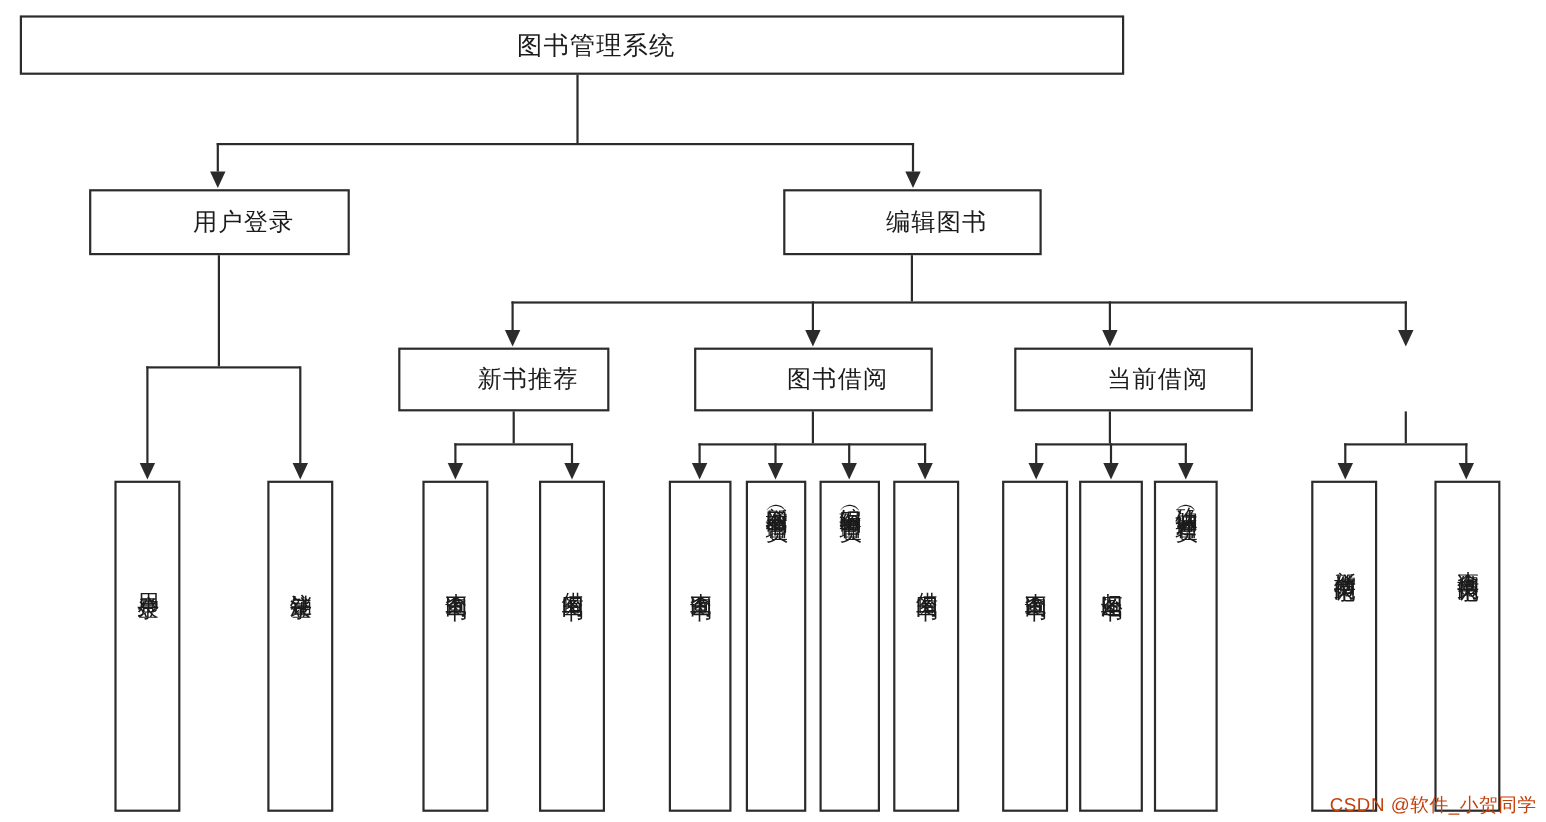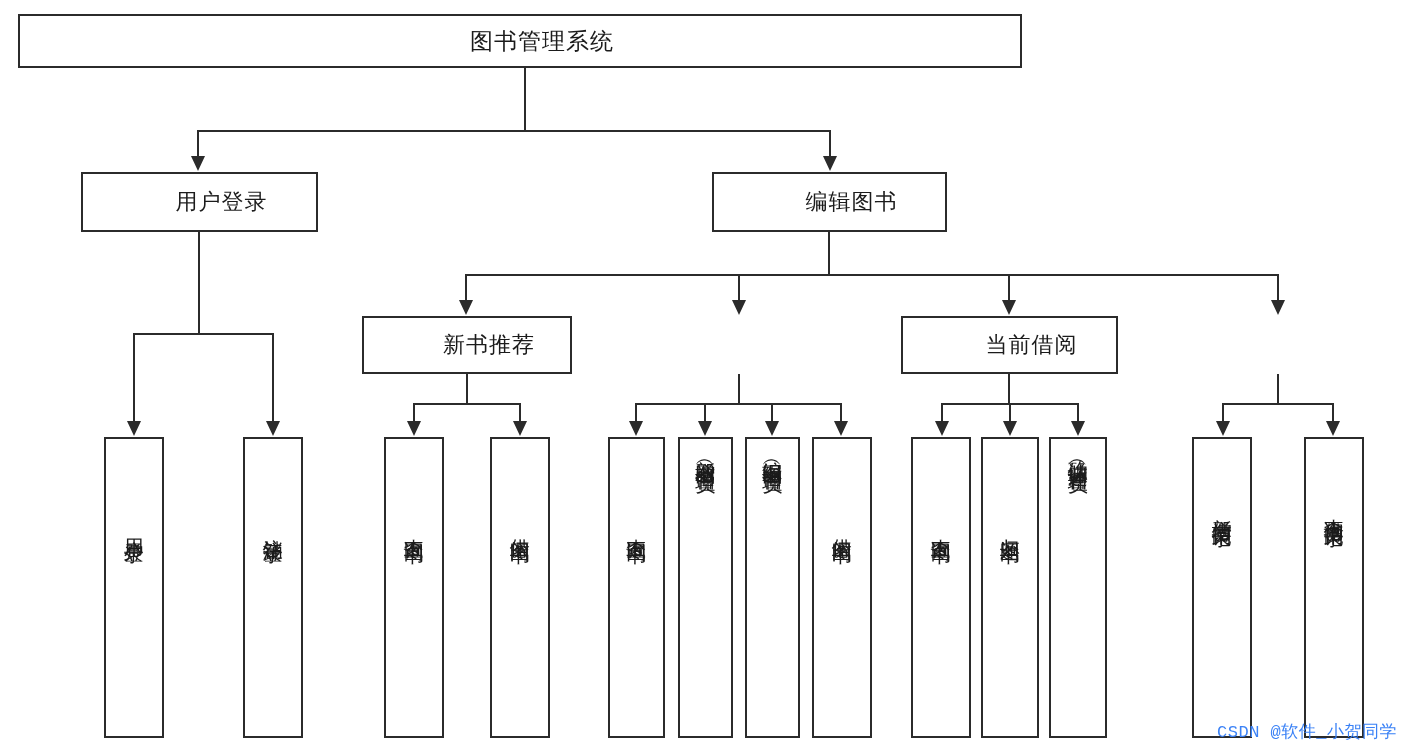--- a/index.html
+++ b/index.html
@@ -71,24 +71,24 @@
     border-left: 7px solid transparent;
     border-right: 7px solid transparent;
     border-top: 15px solid #2b2b2b;
   }
   
   #watermark {
     position: absolute;
     right: 8px;
     bottom: 4px;
     font-size: 17px;
-    color: #3b82f6;
+    color: #c2410c;
     letter-spacing: 0.5px;
     white-space: nowrap;
-    font-family: Liberation Mono, monospace;
+    font-family: Liberation Sans, sans-serif;
   }
 </style>
 </head>
 <body>
 
 <div id="canvas">
 
   <div class="node horiz root" style="left:18px; top:14px; width:1004px; height:54px;">
     <span>图书管理系统</span>
   </div>
@@ -126,24 +126,27 @@
 
   <div class="conn vline" style="left:738px; top:274px; width:2px; height:26px;"></div>
   <div class="arrow" style="left:732px; top:300px;"></div>
 
   <div class="conn vline" style="left:1008px; top:274px; width:2px; height:26px;"></div>
   <div class="arrow" style="left:1002px; top:300px;"></div>
 
   <div class="conn vline" style="left:1277px; top:274px; width:2px; height:26px;"></div>
   <div class="arrow" style="left:1271px; top:300px;"></div>
 
-  <div class="node horiz" style="left:362px; top:316px; width:210px; height:58px;">
+  <div class="node horiz" style="left:362px; top:316px; width:192px; height:58px;">
     <span>新书推荐</span>
   </div>
-  <div class="node horiz" style="left:901px; top:316px; width:217px; height:58px;justify-content:center;">
+  <div class="node horiz" style="left:631px; top:316px; width:217px; height:58px;">
+    <span>图书借阅</span>
+  </div>
+  <div class="node horiz" style="left:922px; top:316px; width:217px; height:58px;justify-content:center;">
     <span>当前借阅</span>
   </div>
 
   <div class="conn vline" style="left:466px; top:374px; width:2px; height:29px;"></div>
   <div class="conn hline" style="left:413px; top:403px; width:108px; height:2px;"></div>
   <div class="conn vline" style="left:413px; top:403px; width:2px; height:18px;"></div>
   <div class="arrow" style="left:407px; top:421px;"></div>
   <div class="conn vline" style="left:519px; top:403px; width:2px; height:18px;"></div>
   <div class="arrow" style="left:513px; top:421px;"></div>
 

